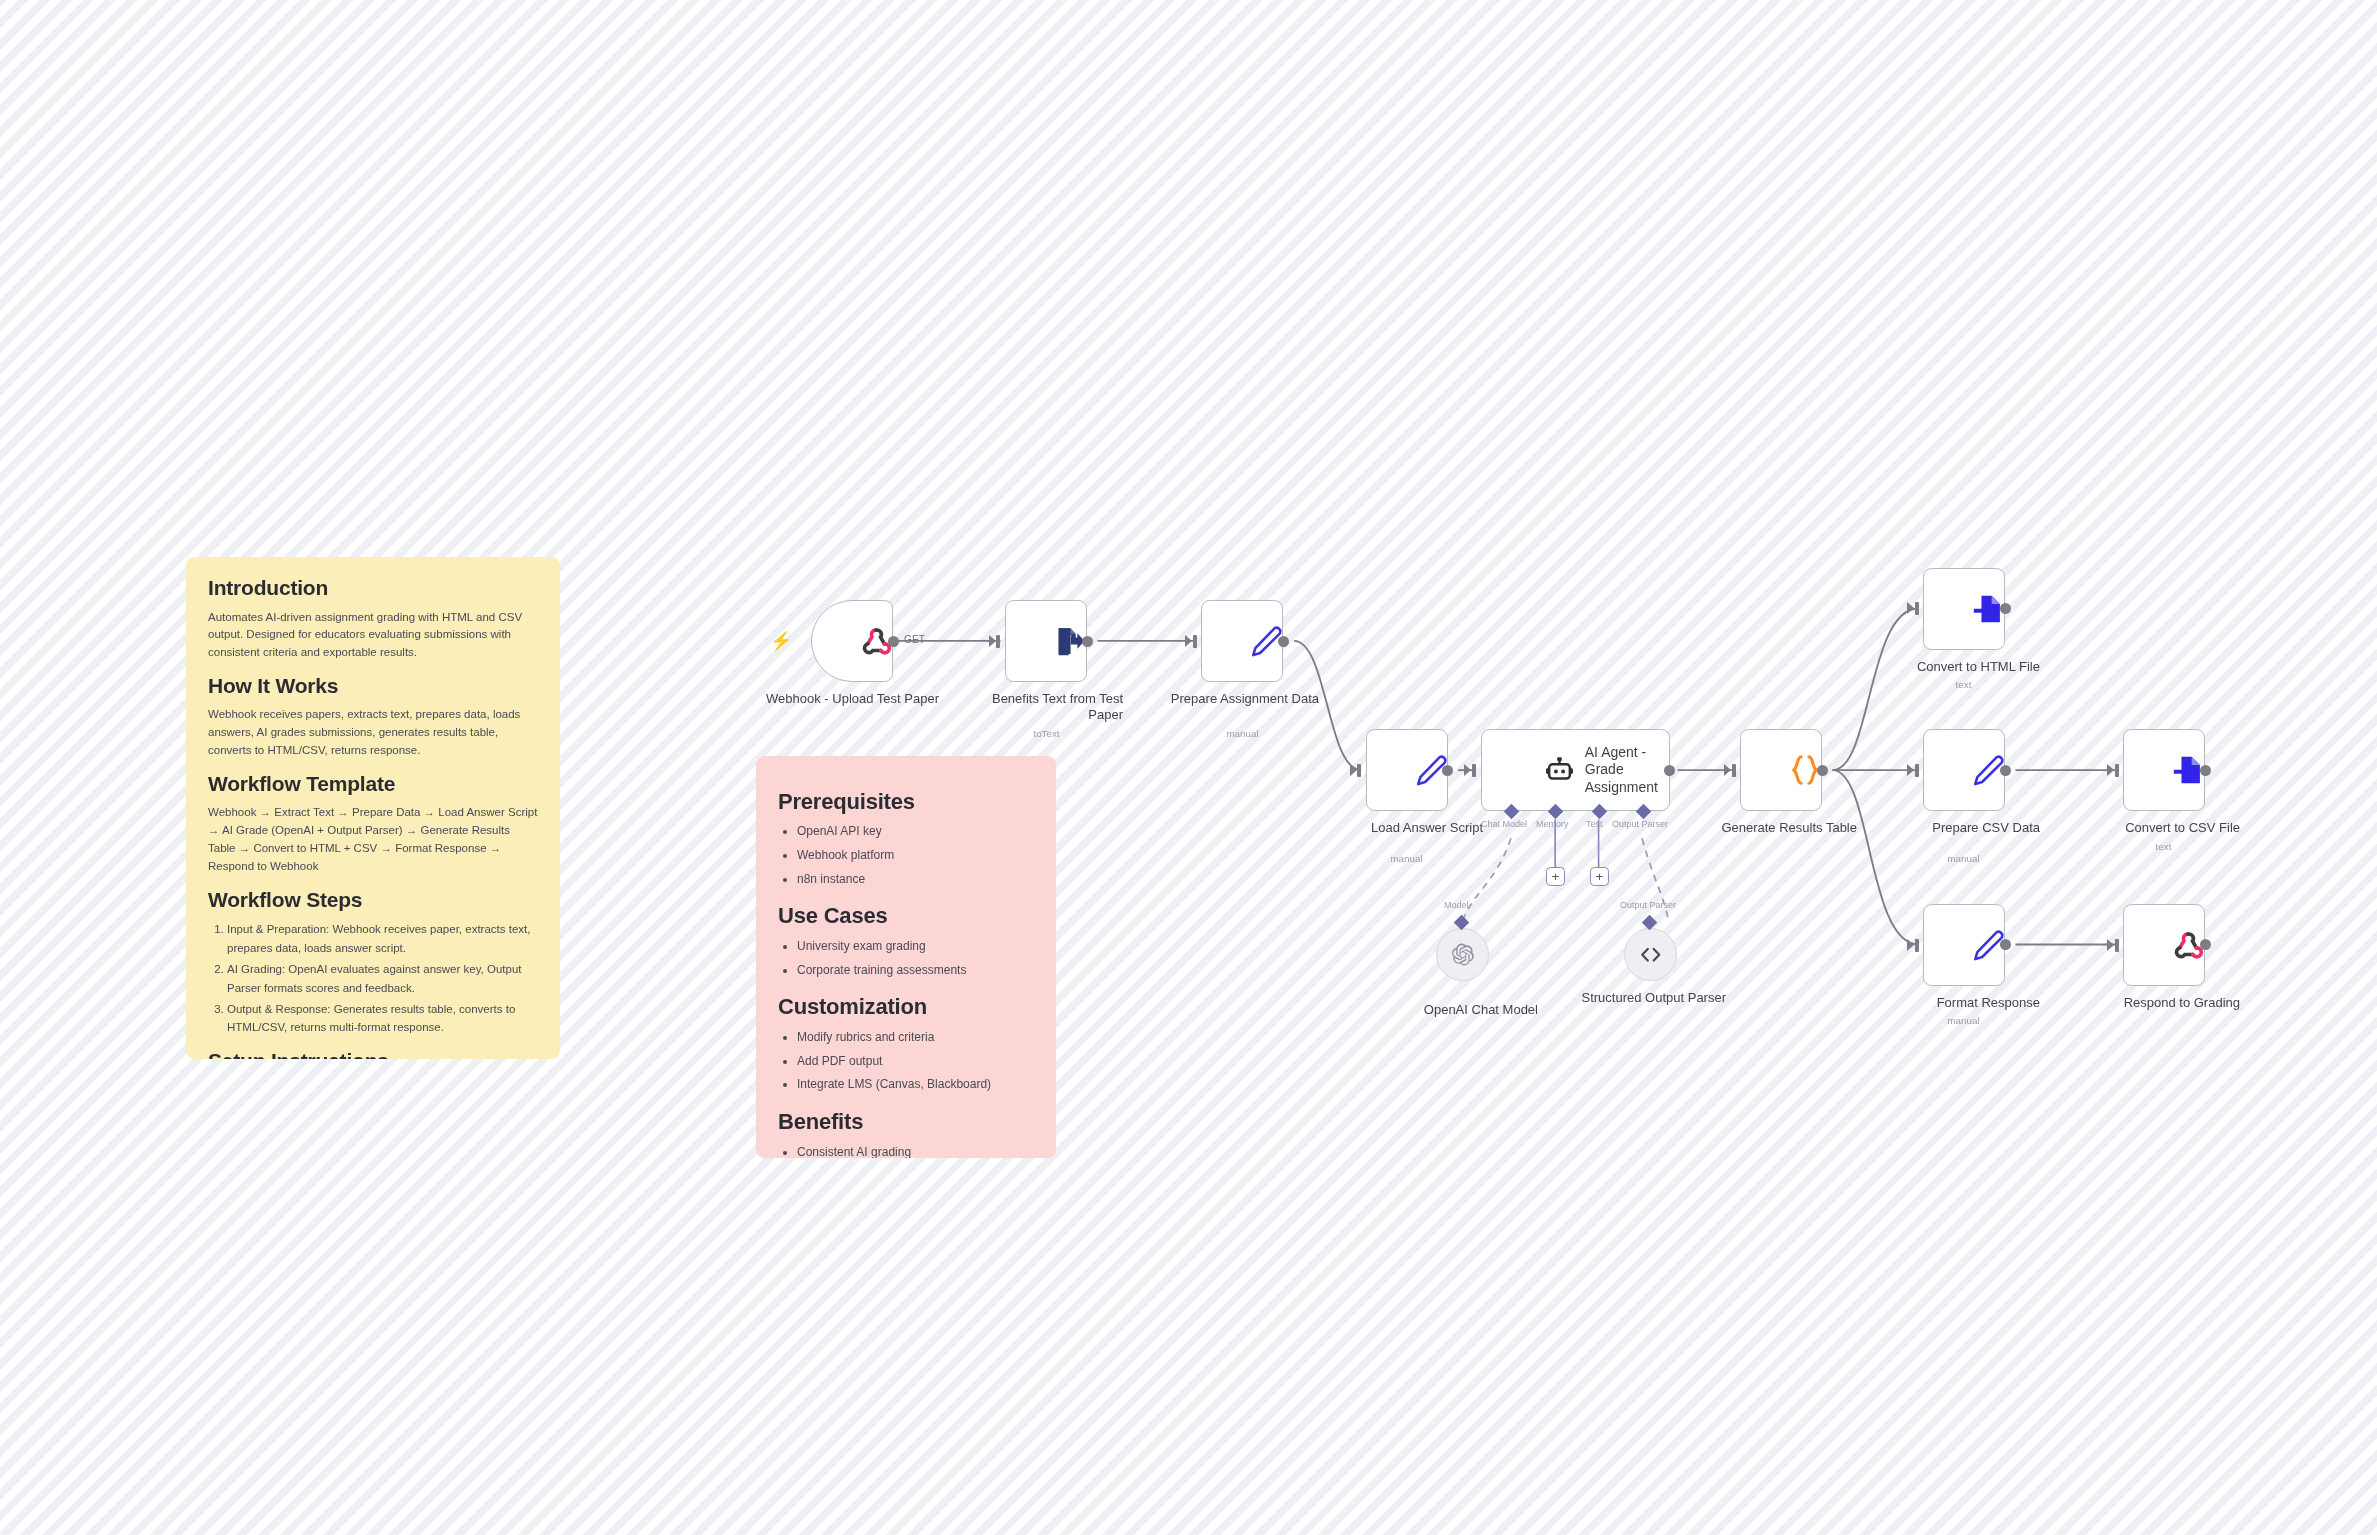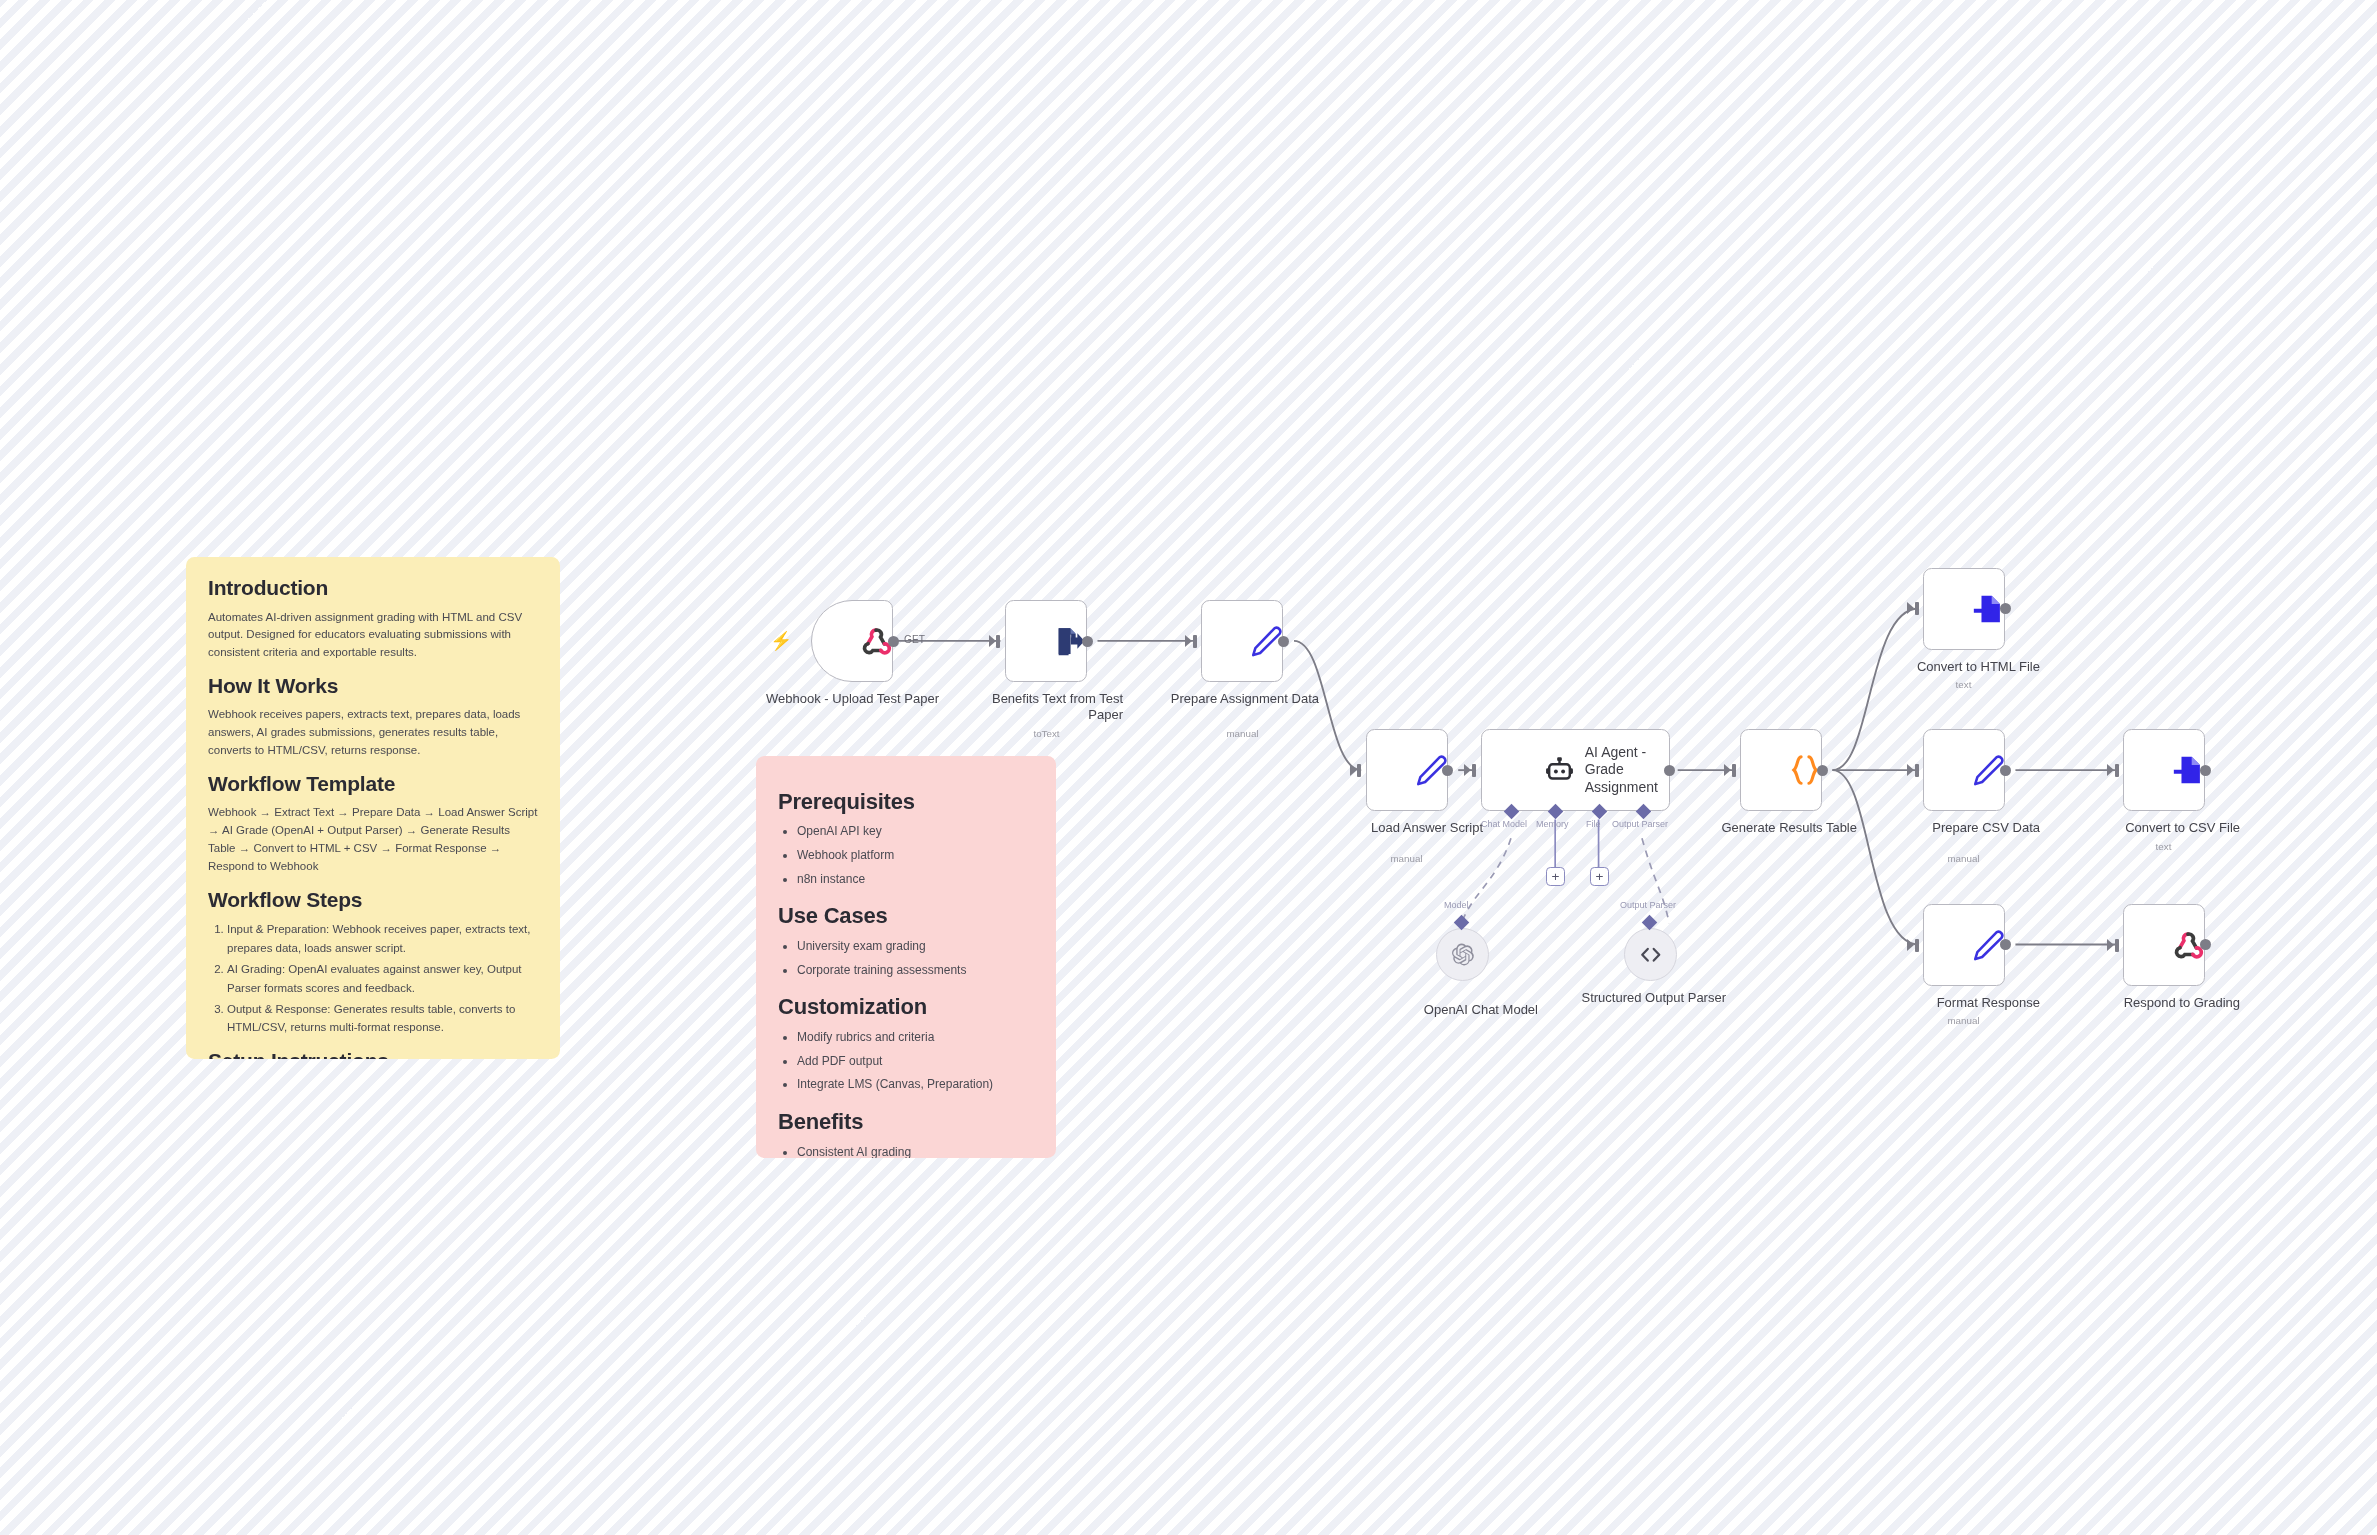--- a/index.html
+++ b/index.html
@@ -291,21 +291,21 @@
     <h2>Use Cases</h2>
     <ul>
       <li>University exam grading</li>
       <li>Corporate training assessments</li>
     </ul>
 
     <h2>Customization</h2>
     <ul>
       <li>Modify rubrics and criteria</li>
       <li>Add PDF output</li>
-      <li>Integrate LMS (Canvas, Preparation)</li>
+      <li>Integrate LMS (Canvas, Blackboard)</li>
     </ul>
 
     <h2>Benefits</h2>
     <ul>
       <li>Consistent AI grading</li>
 
     </ul>
   </div>
 
   <div class="bolt" style="left:770px; top:632px;">⚡</div>
@@ -387,21 +387,21 @@
   </div>
   <div class="port-out" style="left:1664px; top:765px;"></div>
 
   <div class="diamond" style="left:1506px; top:806px;"></div>
   <div class="diamond-label" style="left:1481px; top:819px;">Chat Model</div>
 
   <div class="diamond" style="left:1550px; top:806px;"></div>
   <div class="diamond-label" style="left:1536px; top:819px;">Memory</div>
 
   <div class="diamond" style="left:1594px; top:806px;"></div>
-  <div class="diamond-label" style="left:1586px; top:819px;">File</div>
+  <div class="diamond-label" style="left:1586px; top:819px;">Test</div>
 
   <div class="diamond" style="left:1638px; top:806px;"></div>
   <div class="diamond-label" style="left:1612px; top:819px;">Output Parser</div>
 
   <div class="plus-btn" style="left:1546px; top:867px;">+</div>
   <div class="plus-btn" style="left:1590px; top:867px;">+</div>
 
   <div class="diamond-label" style="left:1444px; top:900px;">Model</div>
   <div class="diamond" style="left:1456px; top:917px;"></div>
   <div class="subnode" style="left:1436px; top:928px;">

